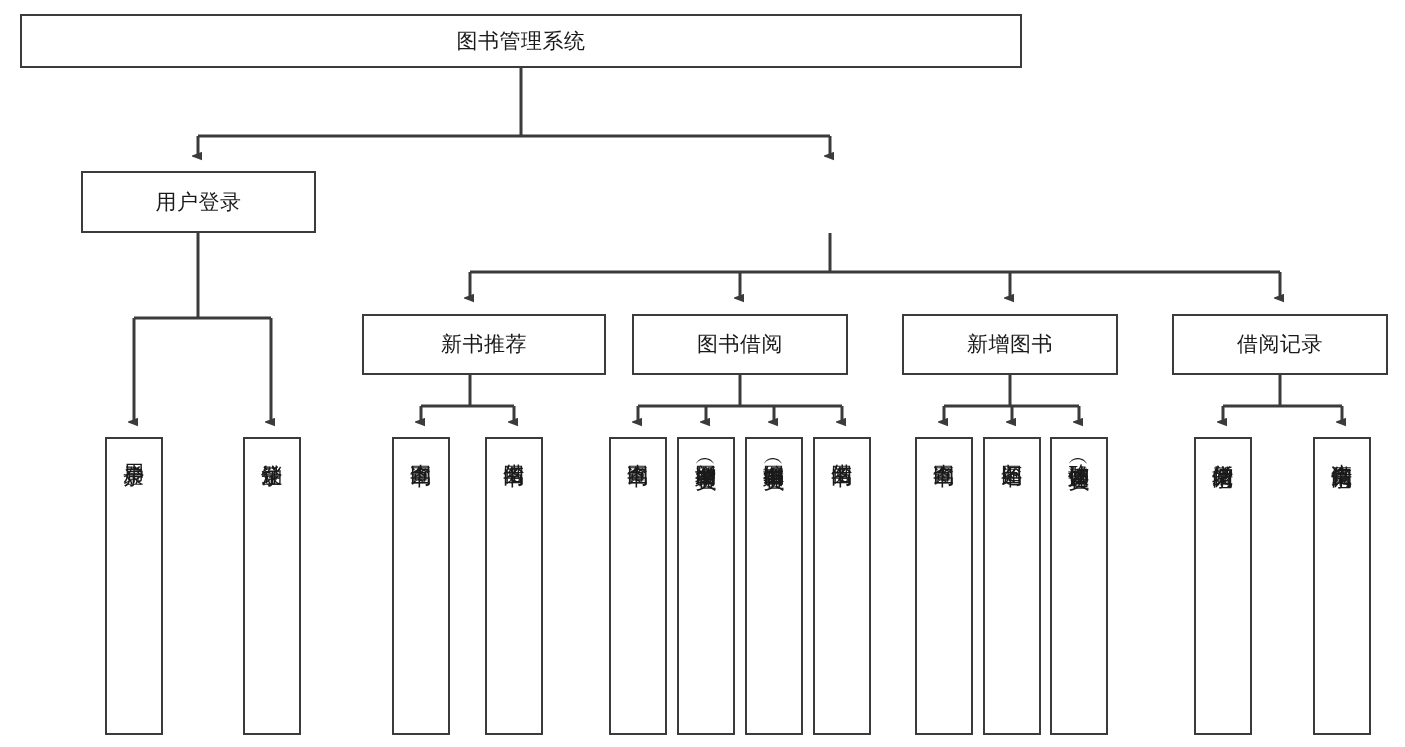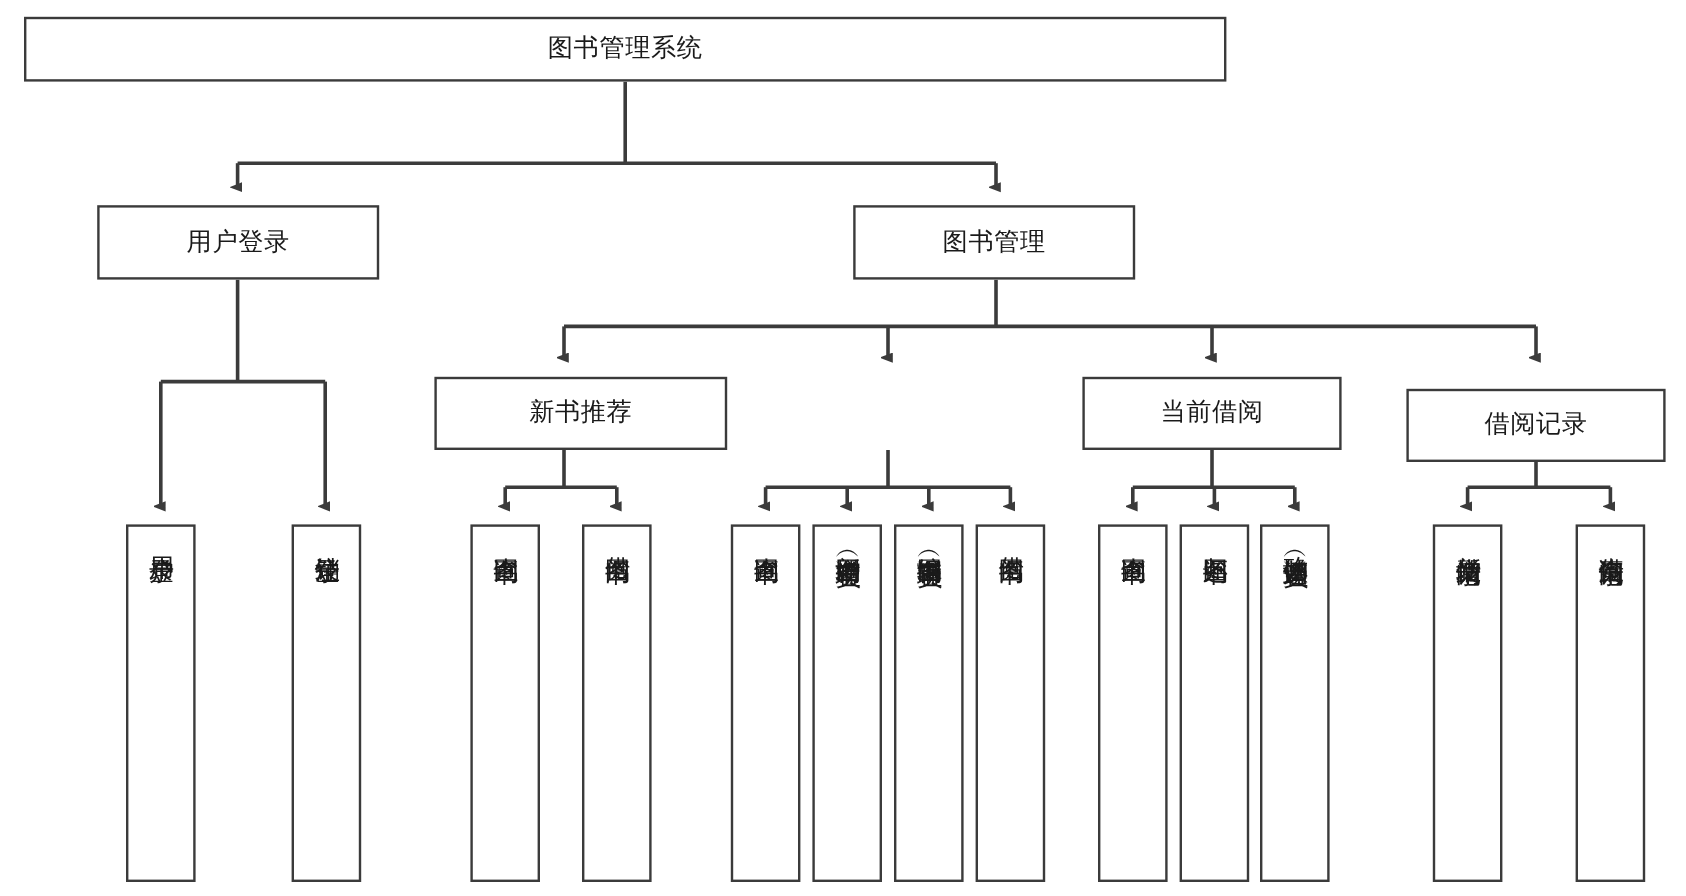--- a/index.html
+++ b/index.html
@@ -128,31 +128,31 @@
     </g>
   </svg>
 
   <div class="node root horiz" style="left:20px; top:14px; width:1002px; height:54px;">
     <span class="lbl">图书管理系统</span>
   </div>
 
   <div class="node horiz" style="left:81px; top:171px; width:235px; height:62px;">
     <span class="lbl">用户登录</span>
   </div>
-  <div class="node horiz" style="left:711px; top:171px; width:235px; height:62px;">
-    <span class="lbl">图书管理</span>
-  </div>
 
   <div class="node horiz" style="left:362px; top:314px; width:244px; height:61px;">
     <span class="lbl">新书推荐</span>
   </div>
+  <div class="node horiz" style="left:632px; top:314px; width:216px; height:61px;">
+    <span class="lbl">图书借阅</span>
+  </div>
   <div class="node horiz" style="left:902px; top:314px; width:216px; height:61px;">
-    <span class="lbl">当前借阅</span>
+    <span class="lbl">新增图书</span>
   </div>
-  <div class="node horiz" style="left:1172px; top:314px; width:216px; height:61px;margin-top:10px;">
+  <div class="node horiz" style="left:1172px; top:314px; width:216px; height:61px;">
     <span class="lbl">借阅记录</span>
   </div>
 
   <div class="node vert" style="left:105px; top:437px; width:58px; height:298px;">
     <span class="lbl">用户登录</span>
   </div>
   <div class="node vert" style="left:243px; top:437px; width:58px; height:298px;">
     <span class="lbl">注销登录</span>
   </div>
 

